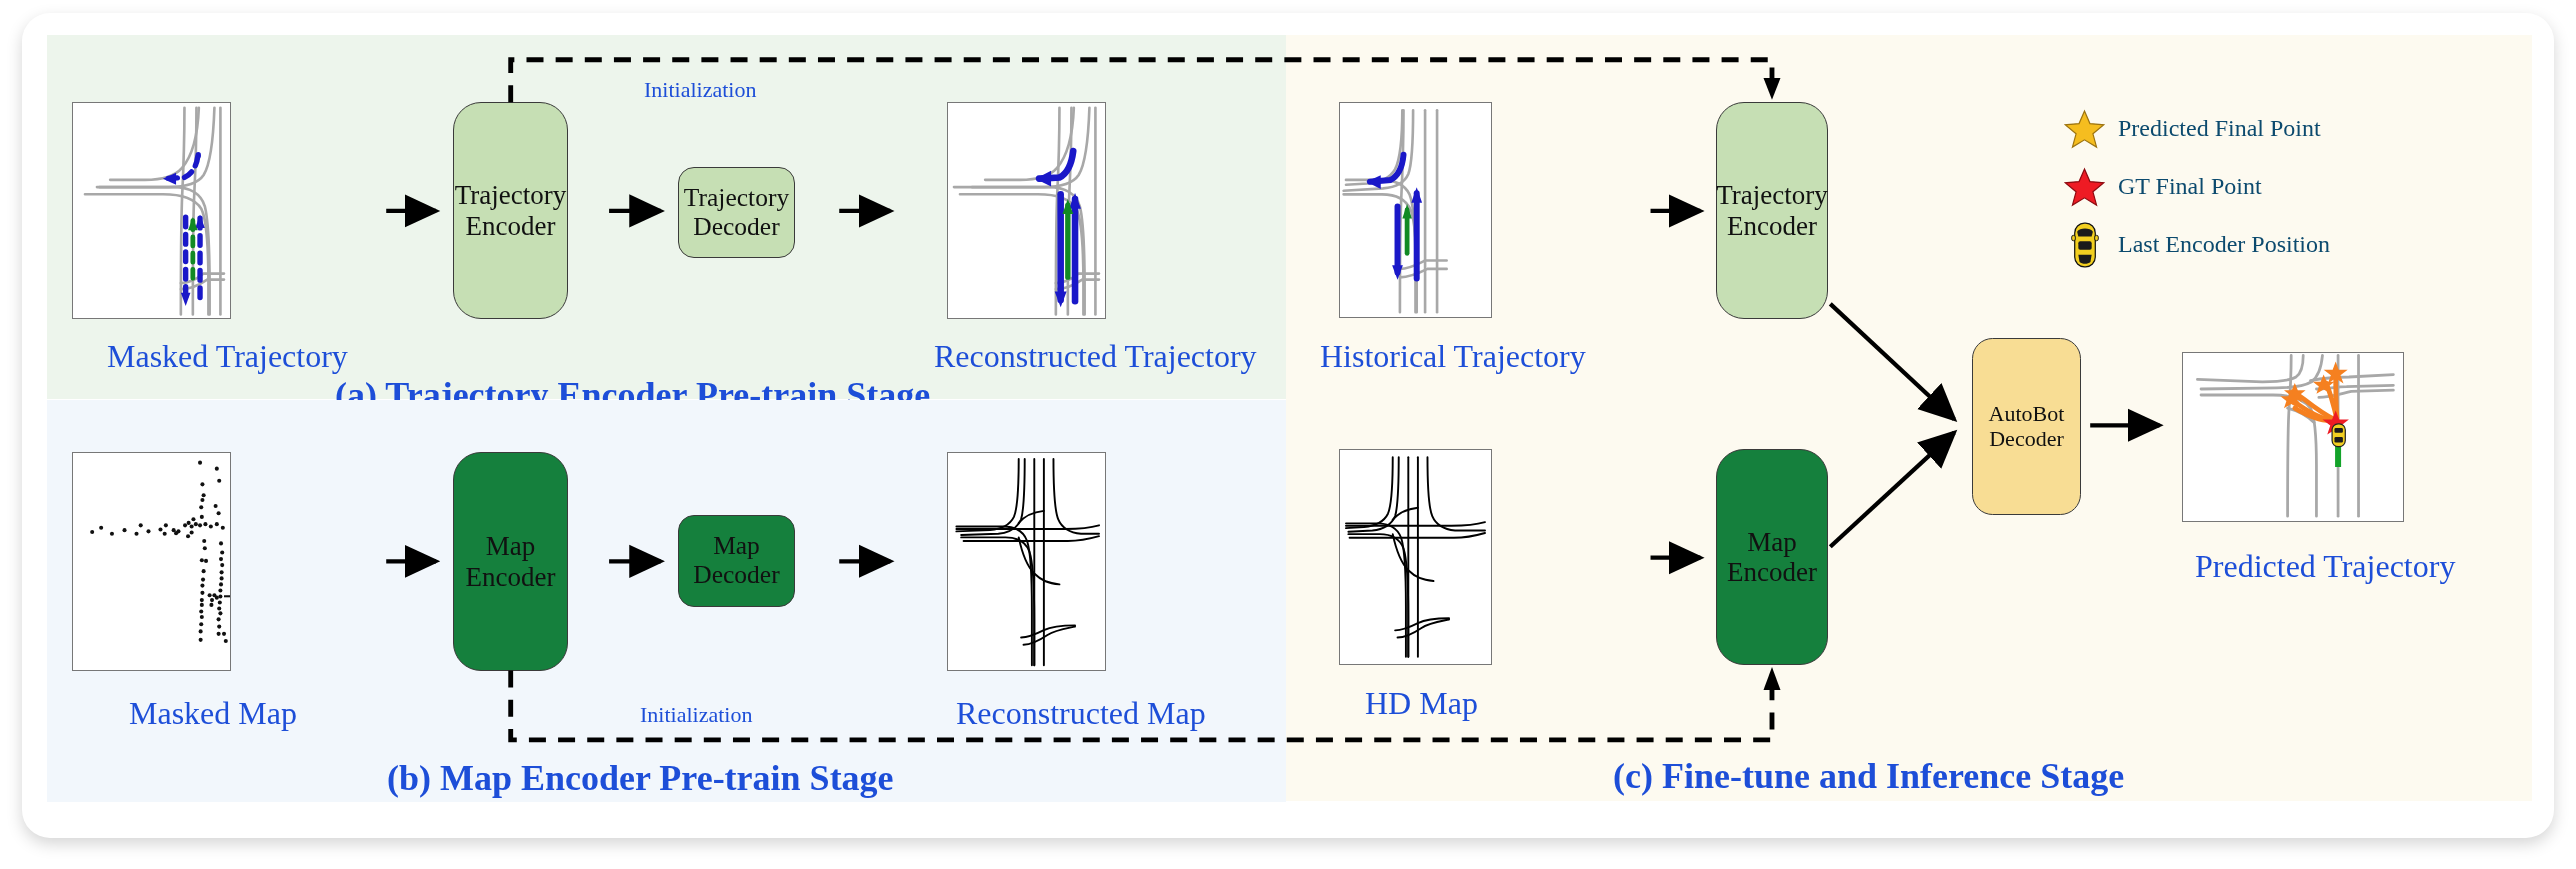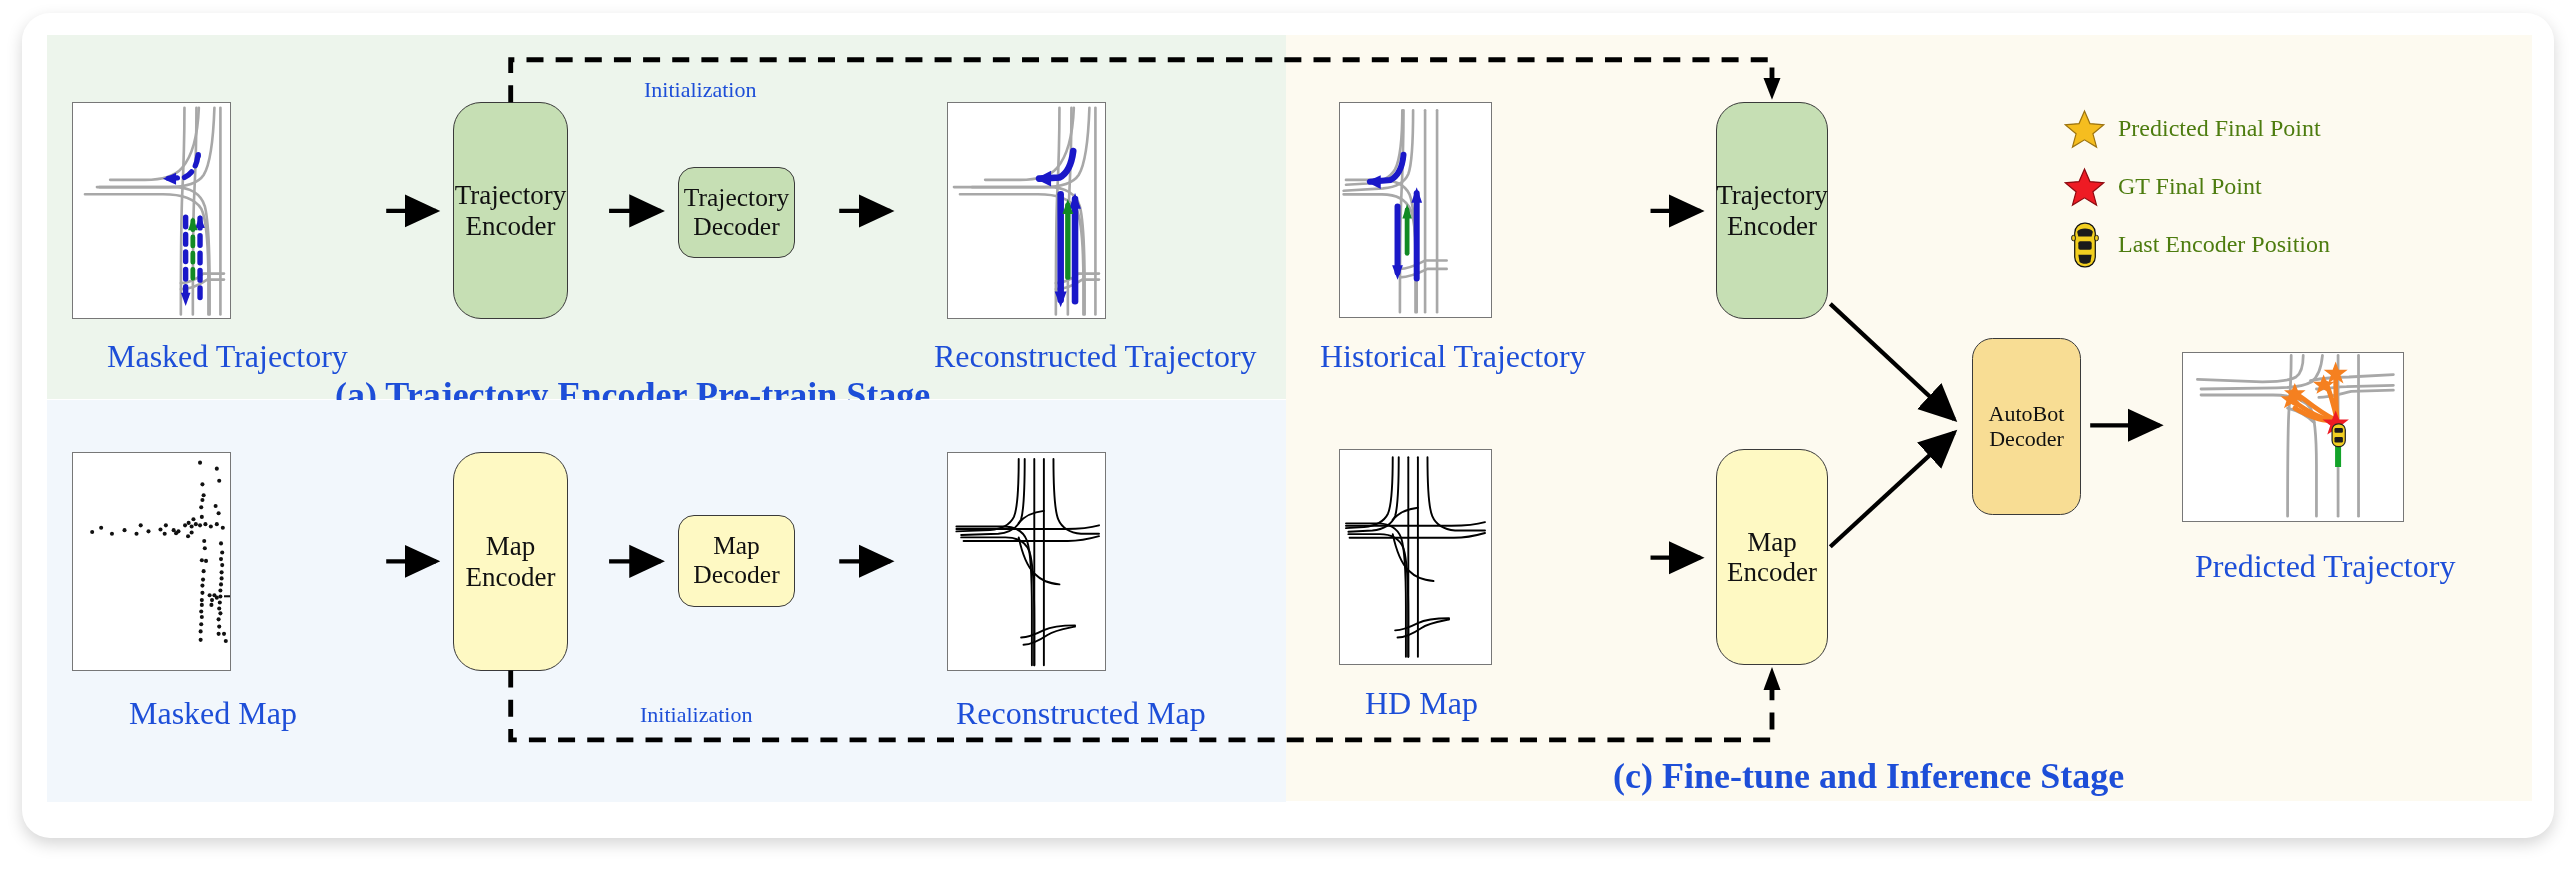--- a/index.html
+++ b/index.html
@@ -20,34 +20,34 @@
   
   .frame{position:absolute;background:#ffffff;border:1.8px solid #777777;box-sizing:border-box;overflow:hidden;}
   .frame svg{display:block;width:100%;height:100%;}
 
   
   .modbox{position:absolute;box-sizing:border-box;border:1.8px solid #3a3a3a;
           display:flex;flex-direction:column;align-items:center;justify-content:center;
           text-align:center;line-height:1.12;color:#111111;}
   .modbox span{display:block;white-space:nowrap;}
   .green{background:#c6dfb4;}
-  .blue{background:#fef9c3;}
+  .blue{background:#15803d;}
   .amber{background:#f8dd94;}
 
   
   .lbl{position:absolute;color:#1d4ed8;white-space:nowrap;line-height:1;}
   .imglabel{font-size:32px;}
   .stagecap{font-size:36px;font-weight:bold;}
   .initlabel{font-size:22px;}
 
   
   .legend{position:absolute;left:2062px;top:108px;width:425px;}
   .legrow{display:flex;align-items:center;height:41px;margin-bottom:17px;}
   .legicon{width:45px;display:flex;align-items:center;justify-content:center;flex:0 0 45px;}
-  .leglabel{margin-left:11px;font-size:24px;color:#4d7c0f;white-space:nowrap;}
+  .leglabel{margin-left:11px;font-size:24px;color:#0c4a6e;white-space:nowrap;}
 
   
   .ovl{position:absolute;left:0;top:0;width:2576px;height:870px;pointer-events:none;}
 
   
   .wm{position:absolute;left:1779px;top:698px;font-size:80px;color:#b4b4b4;
       opacity:.80;white-space:nowrap;font-family:"DejaVu Sans",sans-serif;letter-spacing:2.4px;}
 </style>
 </head>
 <body>
@@ -241,20 +241,21 @@
        <path d="M118,116 C128,104 142,98 160,96"></path>
        <path d="M122,306 C134,306 148,300 160,294 C172,288 188,286 212,286"></path>
        <path d="M126,318 C140,318 154,310 166,302 C178,294 192,292 212,288"></path>
      </g>
    </svg>
  </div>
  <div class="lbl imglabel" style="left:956px;top:697px;">Reconstructed Map</div>
 
  <div class="lbl initlabel" style="left:640px;top:704px;">Initialization</div>
 
+ <div class="lbl stagecap" style="left:387px;top:760px;">(b) Map Encoder Pre-train  Stage</div>
 
  <div class="panel panel-c"></div>
 
  <div class="frame" style="left:1339px;top:102px;width:153px;height:216px;">
    <svg viewBox="0 0 252 356" preserveAspectRatio="none">
      <g stroke="#a8a8a8" stroke-width="4.4" fill="none" stroke-linecap="round">
        <path d="M104,12 C104,62 100,94 92,110 C84,124 68,132 46,134 L10,136"></path>
        <path d="M122,12 C122,66 120,102 114,118 C108,132 94,140 72,142 L6,146"></path>
        <path d="M10,128 L68,128 C92,128 108,136 116,152 C124,172 126,216 126,272 L126,348"></path>
        <path d="M6,152 L70,152 C94,152 110,160 118,178 C126,198 128,242 128,300 L128,348"></path>

